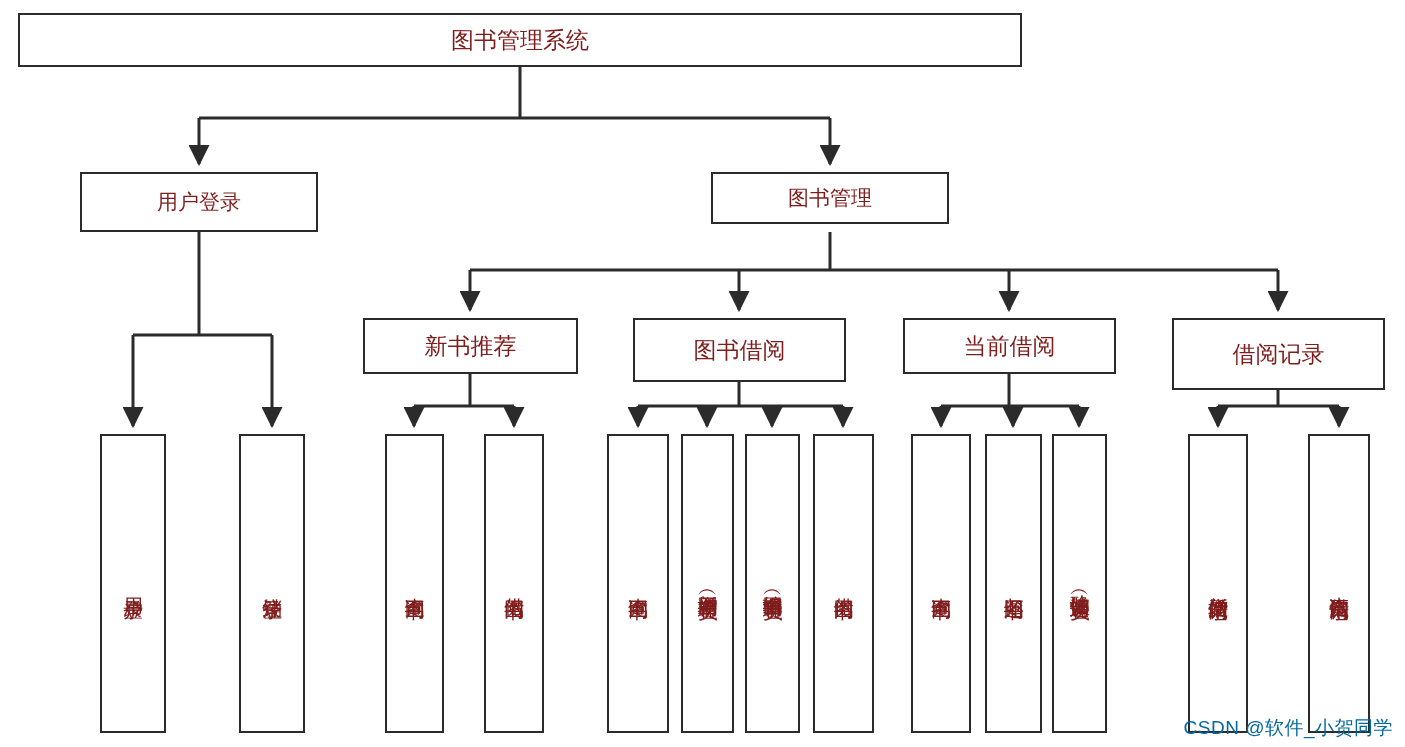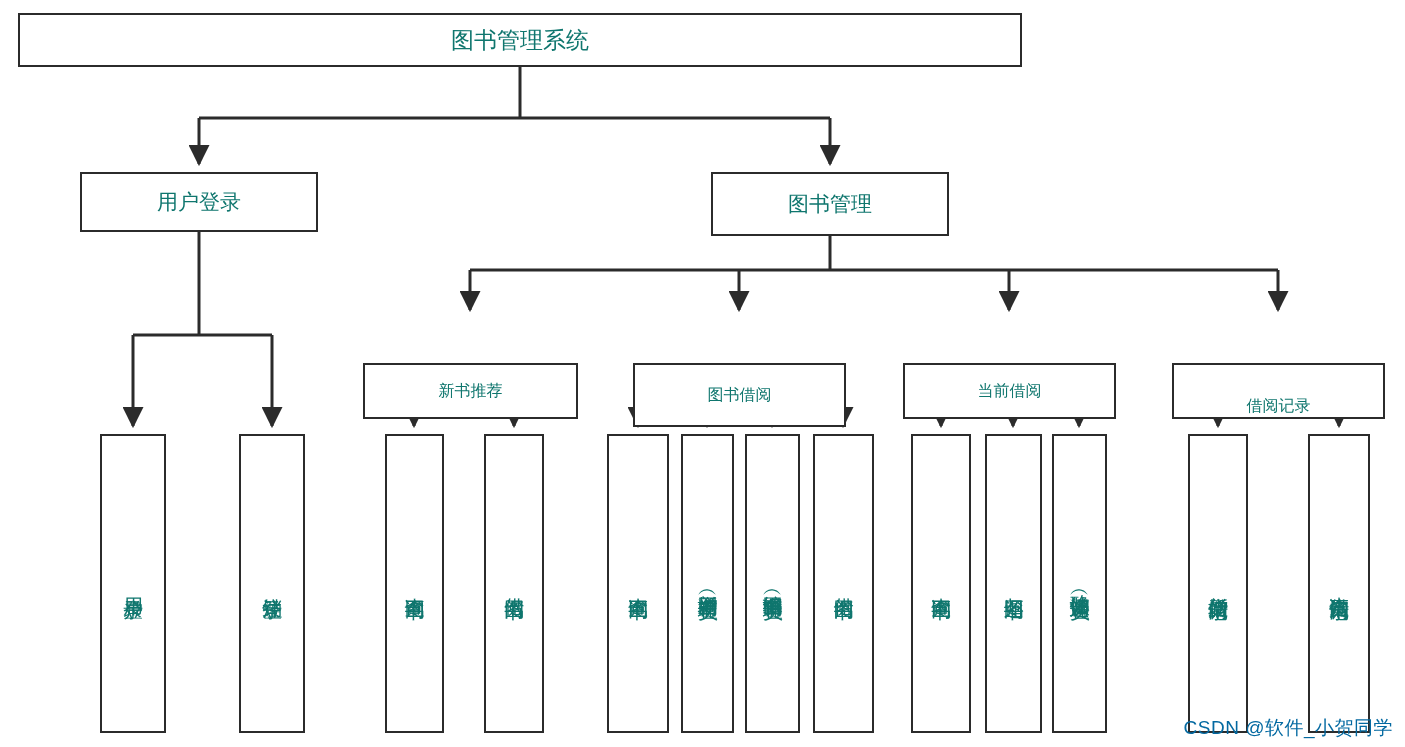--- a/index.html
+++ b/index.html
@@ -23,35 +23,34 @@
     top: 0;
     width: 1405px;
     height: 747px;
     pointer-events: none;
   }
   .node {
     position: absolute;
     box-sizing: border-box;
     border: 2px solid #2b2b2b;
     background: #ffffff;
-    color: #0f766e;
+    color: #7f1d1d;
     display: flex;
     align-items: center;
     justify-content: center;
     text-align: center;
   }
   .node.root {
     font-size: 23px;
   }
   .node.level1 {
     font-size: 21px;
   }
   .node.level2 {
-    font-size: 16px;
-    margin-top: 45px;
+    font-size: 23px;
   }
   .node.leaf {
     font-size: 20px;
     padding: 8px 0;
     align-items: center;
   }
   .vtext {
     writing-mode: vertical-rl;
     text-orientation: upright;
     -webkit-writing-mode: vertical-rl;
@@ -127,34 +126,34 @@
     </g>
   </svg>
 
   <div class="node root" style="left:18px; top:13px; width:1004px; height:54px;">
     <span class="htext">图书管理系统</span>
   </div>
 
   <div class="node level1" style="left:80px; top:172px; width:238px; height:60px;">
     <span class="htext">用户登录</span>
   </div>
-  <div class="node level1" style="left:711px; top:172px; width:238px; height:64px;">
+  <div class="node level1" style="left:711px; top:172px; width:238px; height:52px;">
     <span class="htext">图书管理</span>
   </div>
 
   <div class="node level2" style="left:363px; top:318px; width:215px; height:56px;">
     <span class="htext">新书推荐</span>
   </div>
   <div class="node level2" style="left:633px; top:318px; width:213px; height:64px;">
     <span class="htext">图书借阅</span>
   </div>
   <div class="node level2" style="left:903px; top:318px; width:213px; height:56px;">
     <span class="htext">当前借阅</span>
   </div>
-  <div class="node level2" style="left:1172px; top:318px; width:213px; height:56px;align-items:flex-end;">
+  <div class="node level2" style="left:1172px; top:318px; width:213px; height:72px;">
     <span class="htext">借阅记录</span>
   </div>
 
   <div class="node leaf" style="left:100px; top:434px; width:66px; height:299px;">
     <span class="vtext">用户登录</span>
   </div>
   <div class="node leaf" style="left:239px; top:434px; width:66px; height:299px;">
     <span class="vtext">注销登录</span>
   </div>
 

